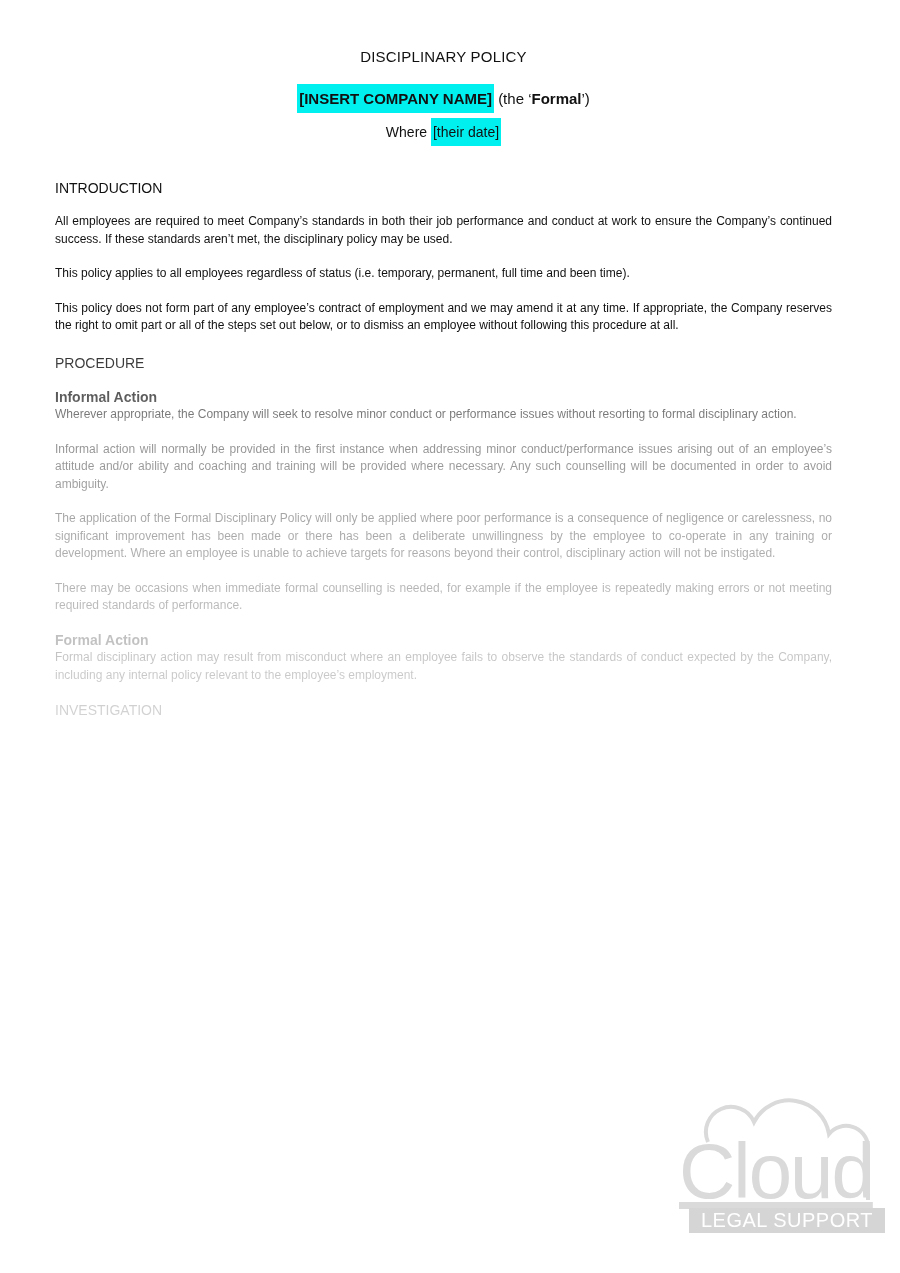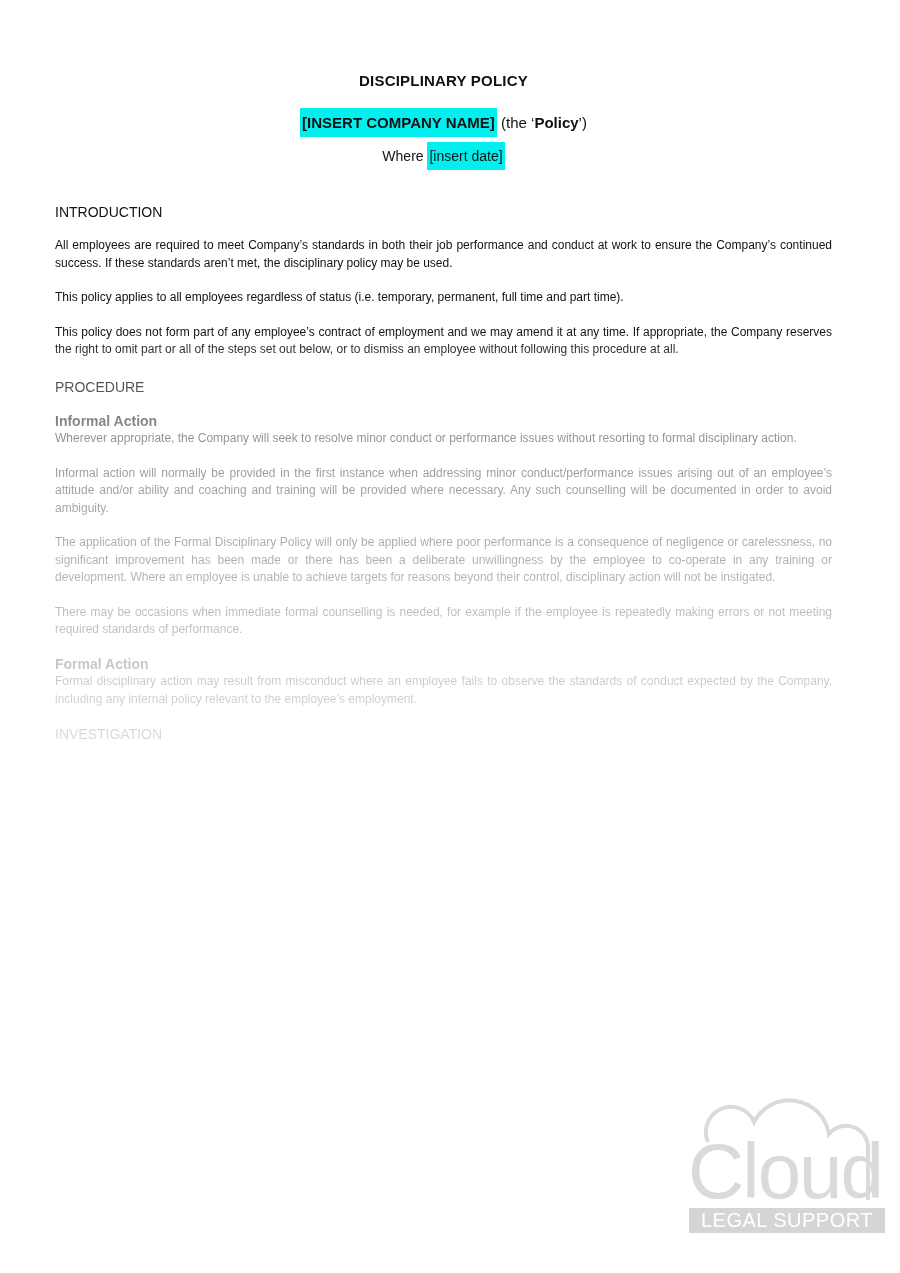--- a/index.html
+++ b/index.html
@@ -14,24 +14,23 @@
   }
   .content {
     position: absolute;
     left: 55px;
     right: 68px;
     top: 49px;
   }
   .doc-header { text-align: center; }
   .doc-title {
     font-size: 15px;
-    font-weight: bold;
+    font-weight: normal;
     line-height: 16px;
     letter-spacing: 0.2px;
-    margin-top: 24px;
   }
   .company-line {
     margin-top: 24px;
     font-size: 15px;
     line-height: 19px;
   }
   .date-line {
     margin-top: 16px;
     font-size: 14px;
     line-height: 17px;
@@ -90,27 +89,28 @@
     position: absolute;
     left: 677px;
     top: 1080px;
     width: 200px;
     height: 160px;
     color: var(--watermark, #DADADA);
   }
   .watermark svg { position: absolute; left: 0; top: 0; }
   .wm-word {
     position: absolute;
-    left: 11px;
+    left: 2px;
     top: 52px;
     font-size: 78px;
     line-height: 78px;
     letter-spacing: -2px;
     color: var(--watermark, #DADADA);
     white-space: nowrap;
+    text-decoration: underline;
   }
   .wm-banner {
     position: absolute;
     left: 12px;
     top: 128px;
     width: 196px;
     height: 25px;
     background: var(--watermark-banner, #D5D5D5);
     color: #ffffff;
     font-size: 20px;
@@ -121,28 +121,28 @@
   }
 </style>
 </head>
 <body>
 
 <div class="page">
   <div class="content">
 
     <div class="doc-header">
       <div class="doc-title">DISCIPLINARY POLICY</div>
-      <div class="company-line"><span class="hl bold">[INSERT COMPANY NAME]</span> <span>(the ‘</span><span class="bold">Policy</span><span>’)</span></div>
-      <div class="date-line"><span>Where</span> <span class="hl">[insert date]</span></div>
+      <div class="company-line"><span class="hl bold">[INSERT COMPANY NAME]</span> <span>(the ‘</span><span class="bold">Formal</span><span>’)</span></div>
+      <div class="date-line"><span>Where</span> <span class="hl">[their date]</span></div>
     </div>
 
     <div class="doc-body">
       <h2 class="sec">INTRODUCTION</h2>
       <p class="para first">All employees are required to meet Company’s standards in both their job performance and conduct at work to ensure the Company’s continued success. If these standards aren’t met, the disciplinary policy may be used.</p>
-      <p class="para">This policy applies to all employees regardless of status (i.e. temporary, permanent, full time and part time).</p>
+      <p class="para">This policy applies to all employees regardless of status (i.e. temporary, permanent, full time and been time).</p>
       <p class="para">This policy does not form part of any employee’s contract of employment and we may amend it at any time. If appropriate, the Company reserves the right to omit part or all of the steps set out below, or to dismiss an employee without following this procedure at all.</p>
 
       <h2 class="sec proc">PROCEDURE</h2>
 
       <h3 class="sub">Informal Action</h3>
       <p class="para attached">Wherever appropriate, the Company will seek to resolve minor conduct or performance issues without resorting to formal disciplinary action.</p>
       <p class="para">Informal action will normally be provided in the first instance when addressing minor conduct/performance issues arising out of an employee’s attitude and/or ability and coaching and training will be provided where necessary.  Any such counselling will be documented in order to avoid ambiguity.</p>
       <p class="para">The application of the Formal Disciplinary Policy will only be applied where poor performance is a consequence of negligence or carelessness, no significant improvement has been made or there has been a deliberate unwillingness by the employee to co-operate in any training or development.  Where an employee is unable to achieve targets for reasons beyond their control, disciplinary action will not be instigated.</p>
       <p class="para">There may be occasions when immediate formal counselling is needed, for example if the employee is repeatedly making errors or not meeting required standards of performance.</p>
 

